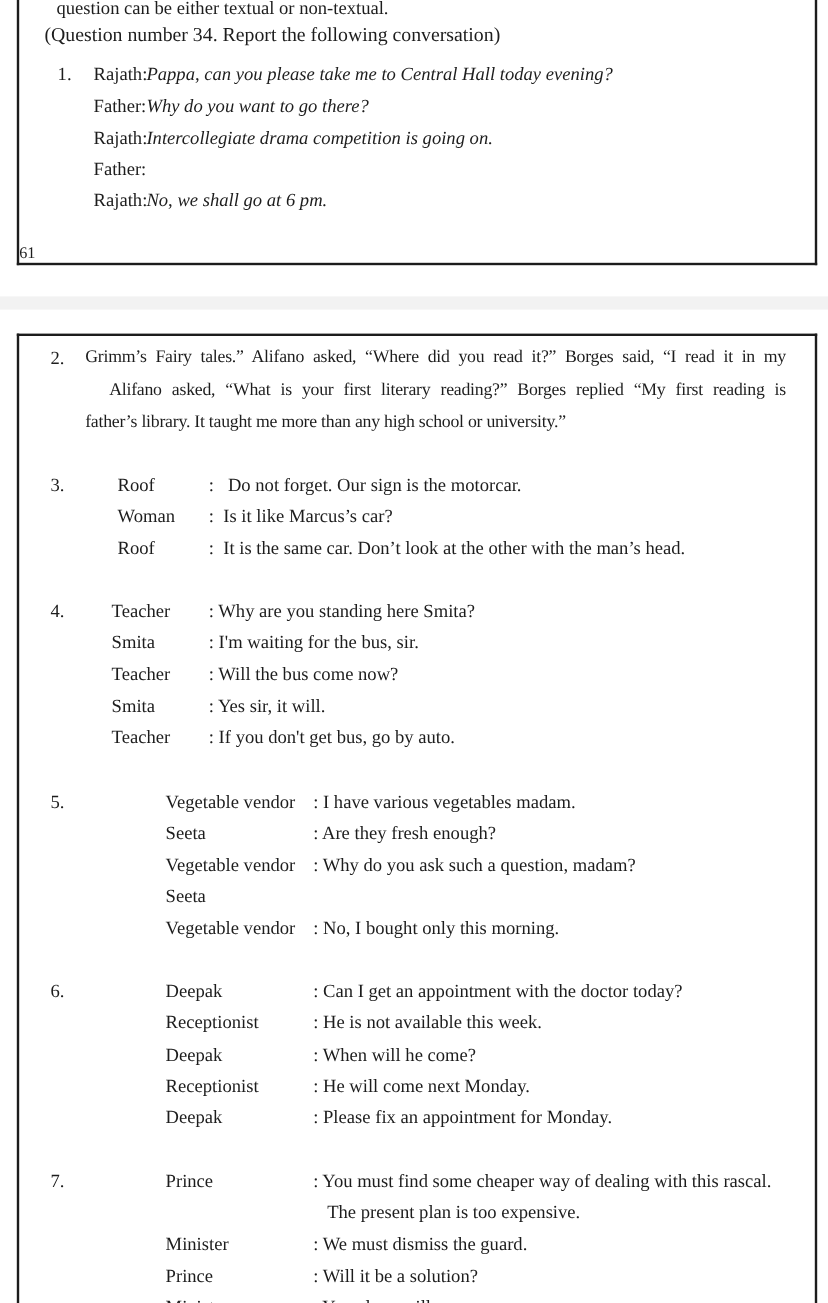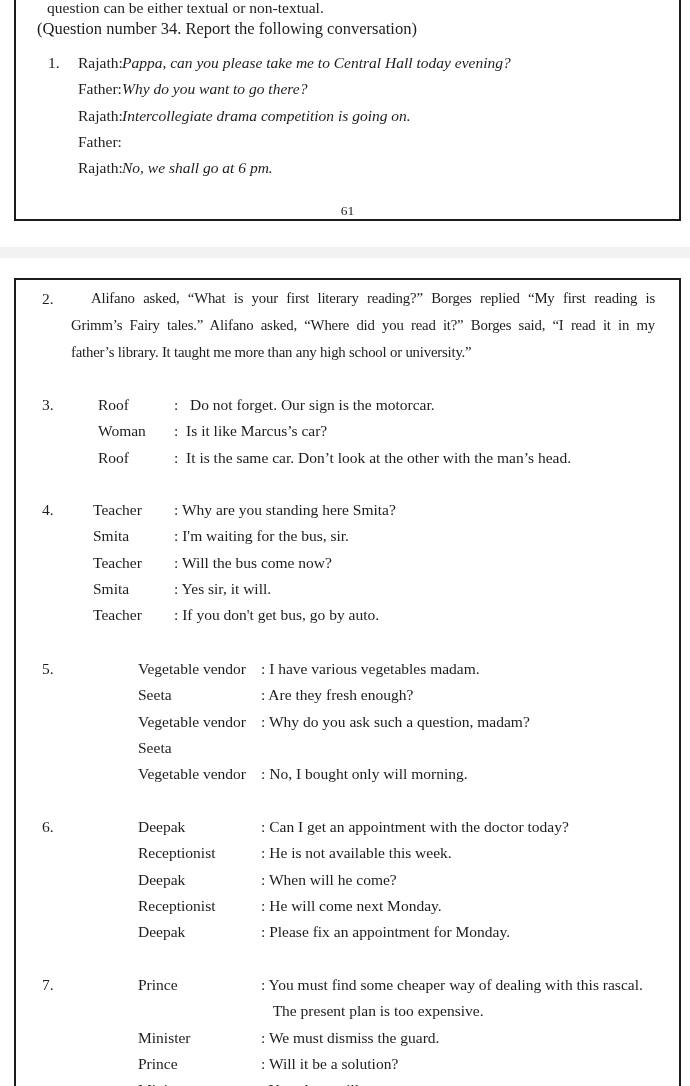--- a/index.html
+++ b/index.html
@@ -41,21 +41,21 @@
     position: absolute; left: 21px; top: 16px;
     font-size: 16.5px; font-weight: normal; line-height: 26px; white-space: pre;
   }
   .item1 { position: absolute; left: 32px; top: 50px; width: 610px; }
   .item1 .drow { display: flex; line-height: 26.3px; font-size: 15.5px; }
   .item1 .num { width: 30px; flex: none; }
   .item1 .spk { width: 44px; flex: none; }
   .item1 .txt { flex: 1; white-space: pre-wrap; font-style: italic; }
   .pageno {
     position: absolute; left: 0; right: 0; top: 203px;
-    text-align: center; font-size: 13.5px; line-height: 16px;
+    text-align: left; font-size: 13.5px; line-height: 16px;
   }
 
   .item2 { position: absolute; left: 26px; top: 5px; display: flex; }
   .item2 .num { width: 29px; flex: none; font-size: 15.5px; line-height: 27px; }
   .item2 .para { width: 584px; flex: none; }
   .item2 .jline {
     font-size: 14.8px; line-height: 27px; letter-spacing: -0.2px;
     text-align: justify; text-align-last: justify;
   }
   .item2 .jline.first { text-indent: 20px; }
@@ -113,22 +113,22 @@
     <div class="pageno">61</div>
   </div>
 
   <div class="gap-band"></div>
 
   <div class="page-box" id="page2">
 
     <div class="item2">
       <span class="num">2.</span>
       <div class="para">
+        <div class="jline">Grimm’s Fairy tales.” Alifano asked, “Where did you read it?” Borges said, “I read it in  my</div>
         <div class="jline first">Alifano  asked, “What is your first literary reading?”  Borges replied “My first reading is</div>
-        <div class="jline">Grimm’s Fairy tales.” Alifano asked, “Where did you read it?” Borges said, “I read it in  my</div>
         <div class="jline last">father’s library. It taught me more than any high school or university.”</div>
       </div>
     </div>
 
     <div class="ditem" id="item3">
       <div class="drow">
         <span class="num">3.</span>
         <span class="spk">Roof</span>
         <span class="txt">:   Do not forget. Our sign is the motorcar.</span>
       </div>
@@ -188,21 +188,21 @@
         <span class="spk">Vegetable vendor</span>
         <span class="txt">: Why do you ask such a question, madam?</span>
       </div>
       <div class="drow">
         <span class="num"></span>
         <span class="spk">Seeta</span>
       </div>
       <div class="drow">
         <span class="num"></span>
         <span class="spk">Vegetable vendor</span>
-        <span class="txt">: No, I bought only will morning.</span>
+        <span class="txt">: No, I bought only this morning.</span>
       </div>
     </div>
 
     <div class="ditem wide" id="item6">
       <div class="drow">
         <span class="num">6.</span>
         <span class="spk">Deepak</span>
         <span class="txt">: Can I get an appointment with the doctor today?</span>
       </div>
       <div class="drow">

